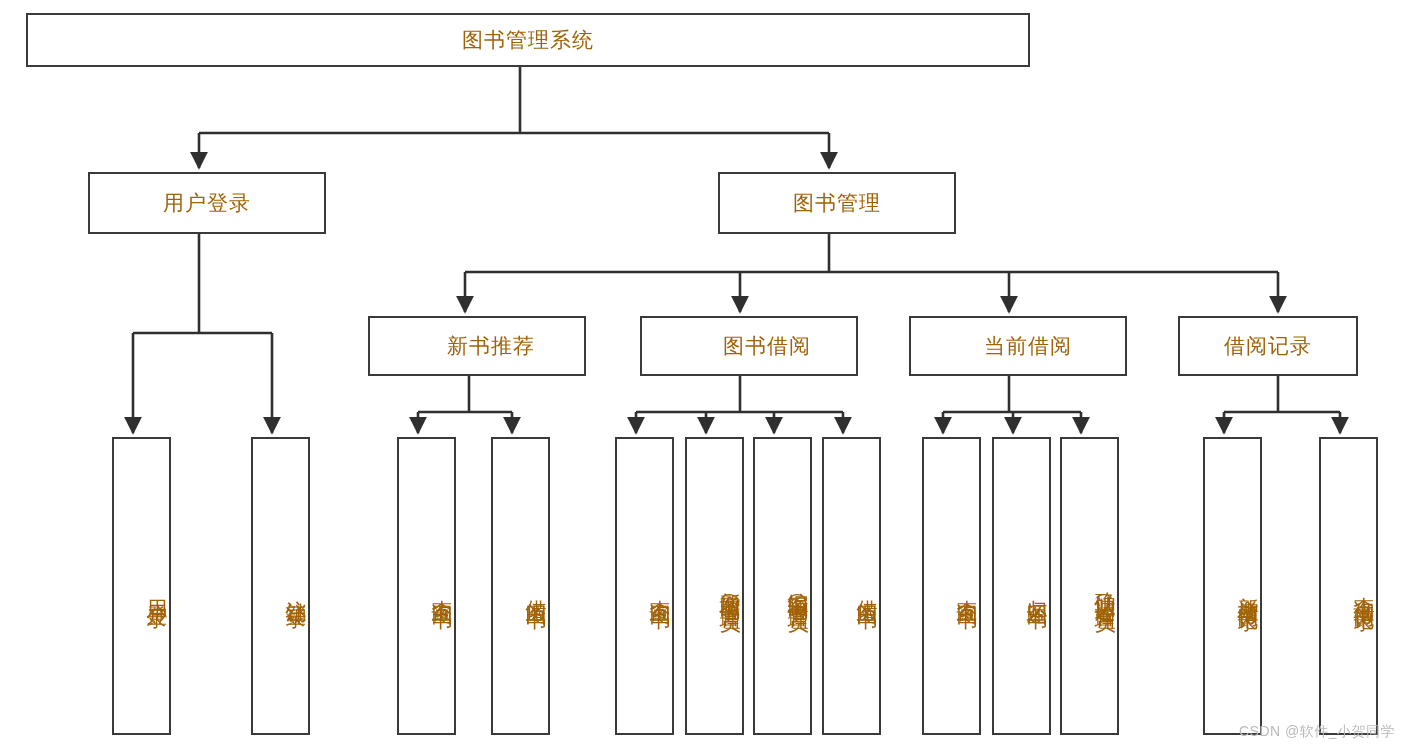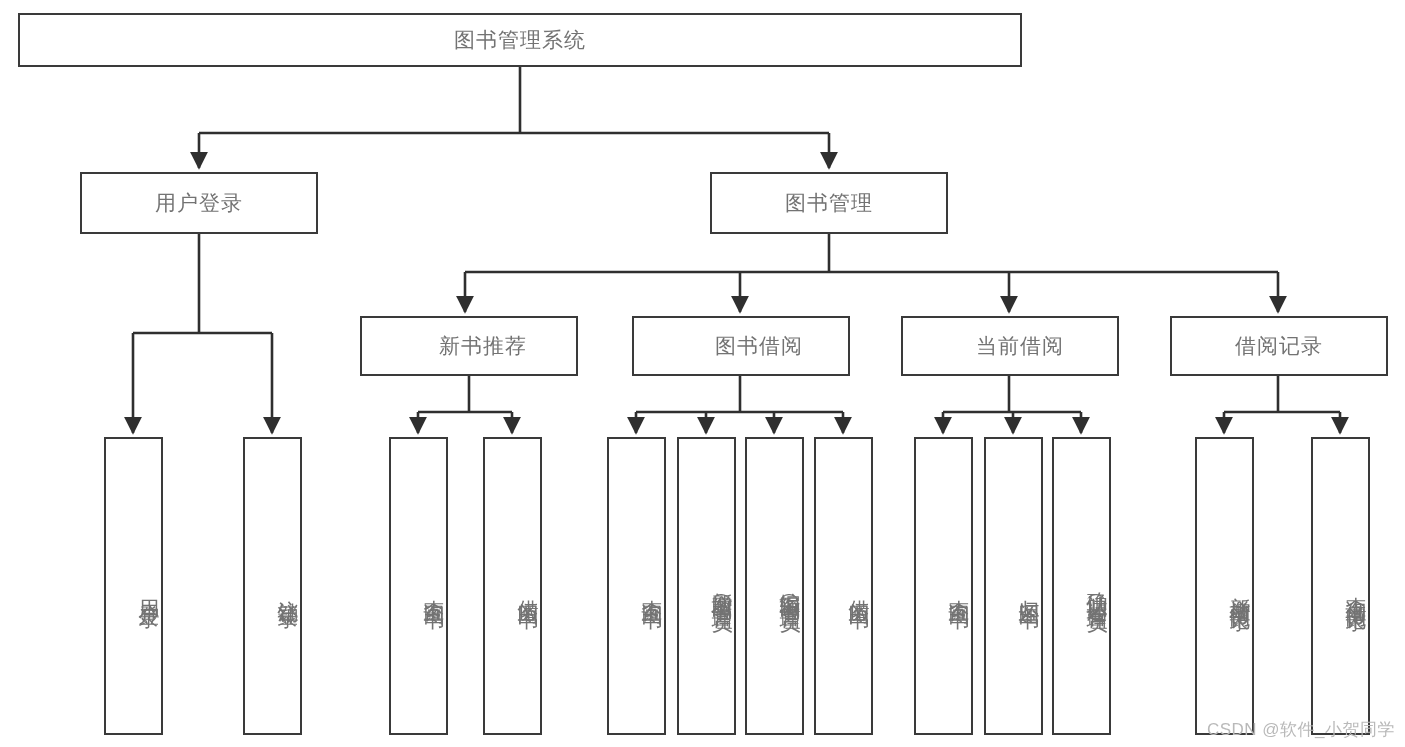--- a/index.html
+++ b/index.html
@@ -26,22 +26,23 @@
     pointer-events: none;
   }
   .node {
     position: absolute;
     box-sizing: border-box;
     background: #ffffff;
     border: 2px solid #3a3a3a;
     display: flex;
     align-items: center;
     justify-content: center;
-    color: #737373;
+    color: #a16207;
     z-index: 2;
+    margin-left: 8px;
   }
   .node.h {
     font-size: 21px;
     letter-spacing: 1px;
   }
   .node.v {
     font-size: 21px;
     writing-mode: vertical-rl;
     text-orientation: upright;
     letter-spacing: 3px;
@@ -57,21 +58,21 @@
     line-height: 1.15;
   }
   .node.v .lbl {
     writing-mode: vertical-rl;
     text-orientation: upright;
   }
   #watermark {
     position: absolute;
     right: 10px;
     bottom: 6px;
-    font-size: 17px;
+    font-size: 14px;
     color: #b9b9b9;
     letter-spacing: 0.5px;
     z-index: 5;
     white-space: nowrap;
   }
 </style>
 </head>
 <body>
 
 <div id="canvas">
@@ -139,21 +140,21 @@
 
   <div class="node h" style="left:360px; top:316px; width:218px; height:60px;padding-left:28px;">
     <span class="lbl">新书推荐</span>
   </div>
   <div class="node h" style="left:632px; top:316px; width:218px; height:60px;padding-left:36px;">
     <span class="lbl">图书借阅</span>
   </div>
   <div class="node h" style="left:901px; top:316px; width:218px; height:60px;padding-left:20px;">
     <span class="lbl">当前借阅</span>
   </div>
-  <div class="node h" style="left:1170px; top:316px; width:218px; height:60px;">
+  <div class="node h" style="left:1170px; top:316px; width:180px; height:60px;">
     <span class="lbl">借阅记录</span>
   </div>
 
   <div class="node v" style="left:104px; top:437px; width:59px; height:298px;">
     <span class="lbl">用户登录</span>
   </div>
   <div class="node v" style="left:243px; top:437px; width:59px; height:298px;">
     <span class="lbl">注销登录</span>
   </div>
   <div class="node v" style="left:389px; top:437px; width:59px; height:298px;">

